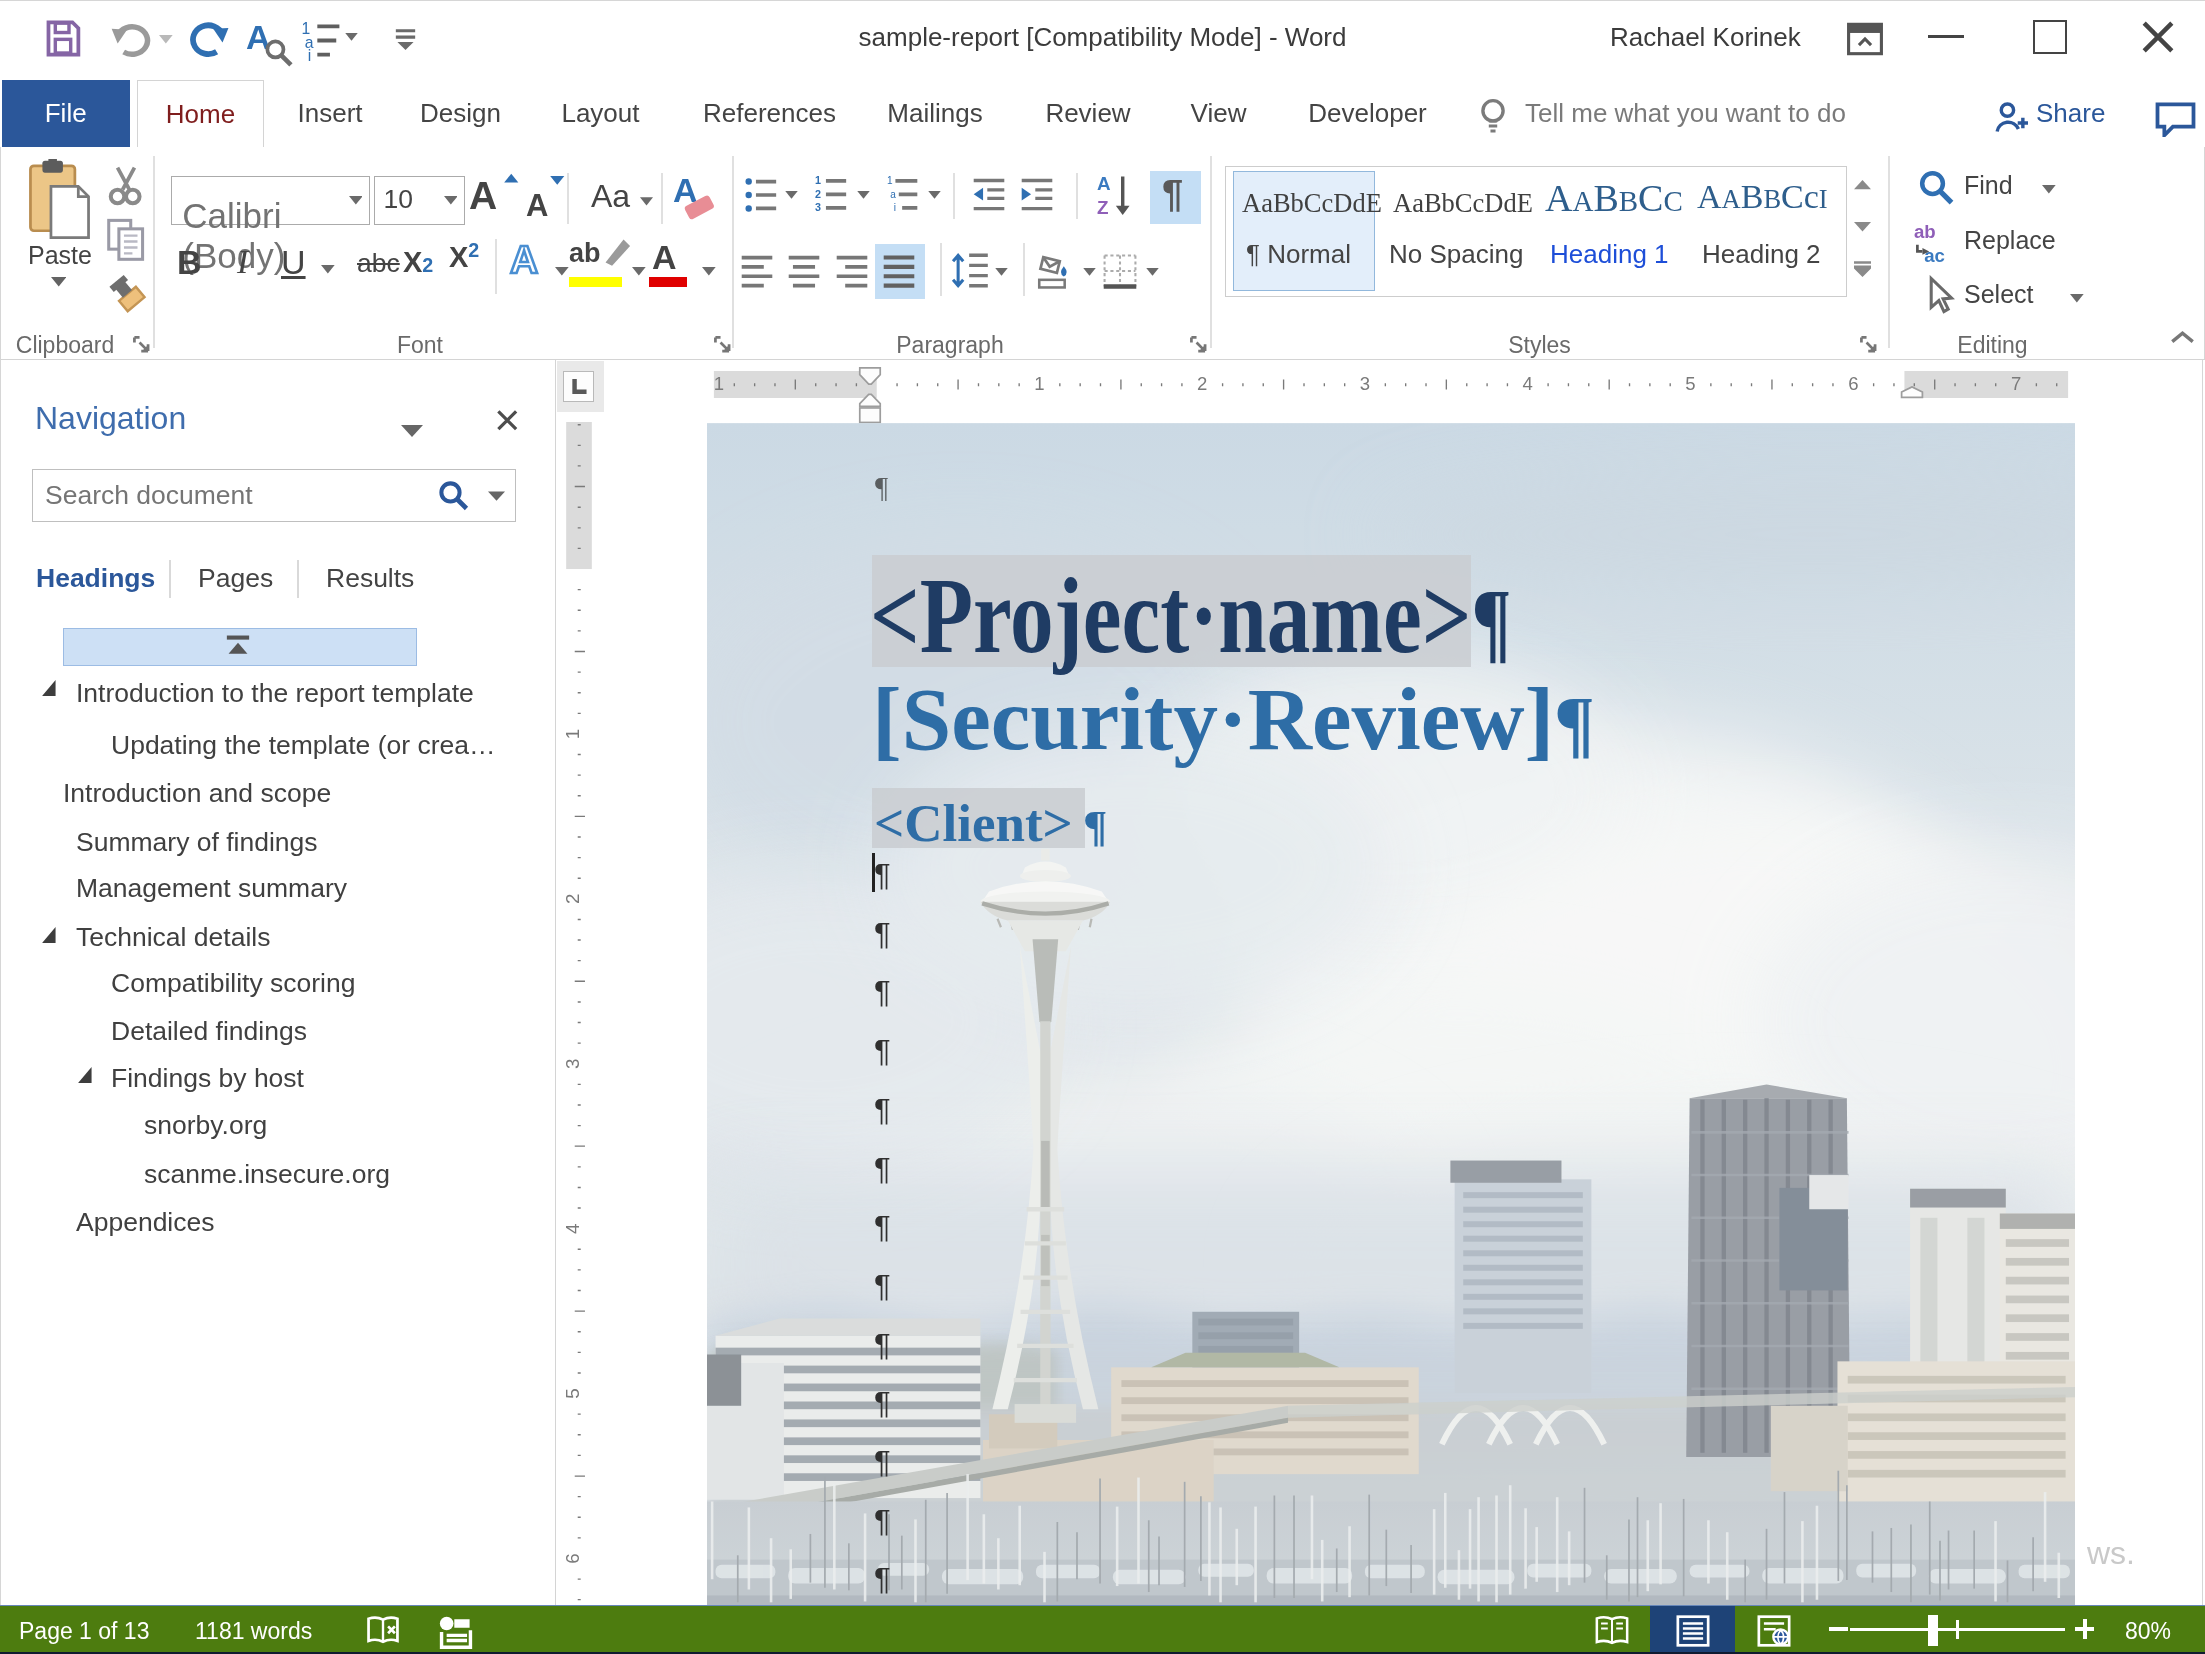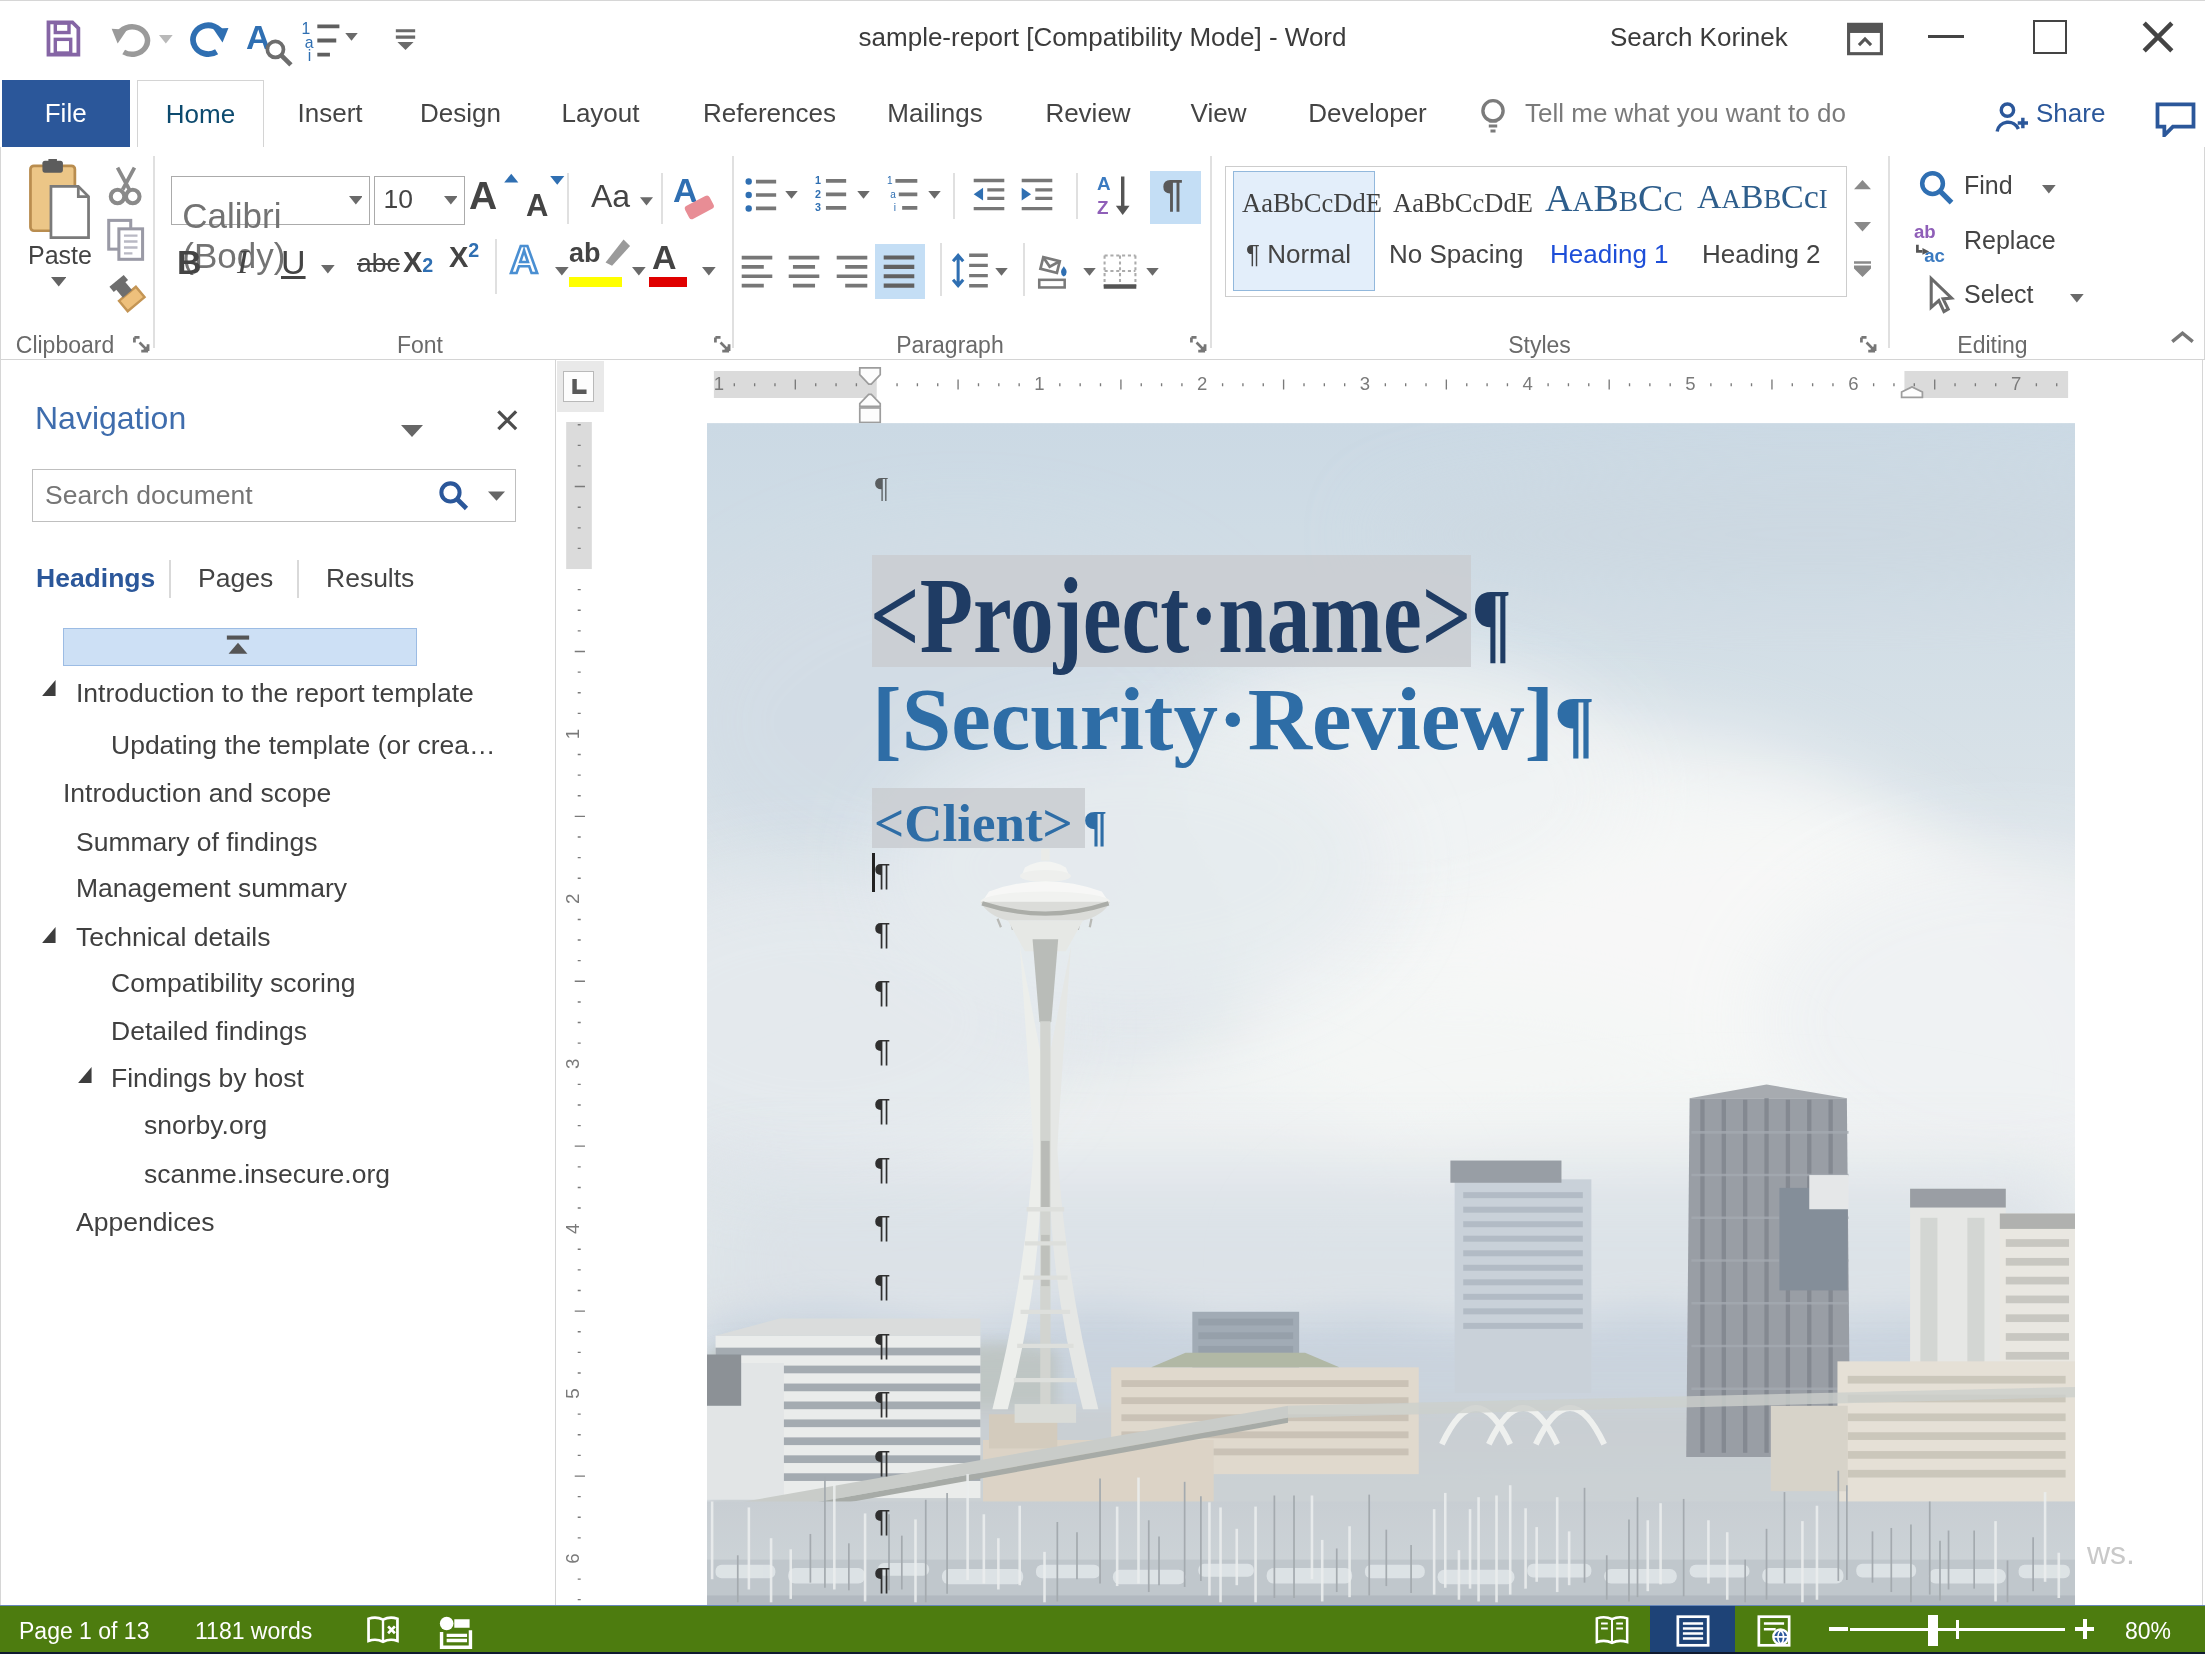--- a/index.html
+++ b/index.html
@@ -10,21 +10,21 @@
 
 
 .titlebar { position:absolute; left:0; top:0; width:2205px; height:80px; background:#fff; border-top:1.7px solid #d6d6d6; }
 .apptitle { position:absolute; top:20.5px; left:0; width:2205px; text-align:center; font-size:26px; color:#3b3b3b; }
 .username { position:absolute; top:20.5px; left:1610px; font-size:26px; color:#3b3b3b; }
 
 
 .tabrow { position:absolute; left:0; top:80px; width:2205px; height:67px; background:#fff; }
 .filetab { position:absolute; left:1.7px; top:0; width:128px; height:67px; background:#2b579a; color:#fff; font-size:26px; text-align:center; line-height:67px; }
 .tab { position:absolute; top:0; height:67px; font-size:26px; color:#444; line-height:67px; text-align:center; }
-.tab.sel { background:#fff; border:1.7px solid #d4d4d4; border-bottom:none; color:#0c4a6e; }
+.tab.sel { background:#fff; border:1.7px solid #d4d4d4; border-bottom:none; color:#7f1d1d; }
 
 
 .ribbon { position:absolute; left:0; top:147px; width:2205px; height:213px; background:#fff; border-bottom:1.7px solid #d4d4d4; border-left:1.7px solid #d6d6d6; border-right:1.7px solid #d6d6d6; }
 .gsep { position:absolute; top:8.5px; height:192px; width:1.7px; background:#e0e0e0; }
 .glabel { position:absolute; top:185px; font-size:23px; color:#6a6a6a; text-align:center; }
 .launcher { position:absolute; top:187px; width:20.5px; height:20.5px; }
 .ribtext { color:#444; font-size:25px; }
 
 
 .navpane { position:absolute; left:0; top:360px; width:556px; height:1245px; background:#fff; border-right:1.7px solid #d4d4d4; border-left:1.7px solid #d6d6d6; }
@@ -80,21 +80,21 @@
     </svg>
     <svg class="abs" style="left:345px;top:32px" width="13" height="9.4" viewBox="0 0 8 6">
         <path d="M0 0 h8 L4 5 z" fill="#6a6a6a"></path>
       </svg>
 
     <svg class="abs" style="left:391px;top:24px" width="29" height="26" viewBox="0 0 18 15">
       <path d="M3 3 h12 M3 7 h12" stroke="#6a6a6a" stroke-width="2"></path>
       <path d="M4 10 h10 L9 15 z" fill="#6a6a6a"></path>
     </svg>
     <div class="apptitle">sample-report [Compatibility Mode] - Word</div>
-    <div class="username">Search Korinek</div>
+    <div class="username">Rachael Korinek</div>
 
     <svg class="abs" style="left:1846px;top:19px" width="38" height="38" viewBox="0 0 22 22">
       <rect x="1.5" y="2.5" width="19" height="17" fill="none" stroke="#555" stroke-width="1.8"></rect>
       <rect x="1.5" y="2.5" width="19" height="5" fill="#555"></rect>
       <path d="M7.5 14.5 L11 11 L14.5 14.5" stroke="#555" stroke-width="1.8" fill="none"></path>
     </svg>
 
     <div class="abs" style="left:1928px;top:34px;width:36px;height:3.4px;background:#444"></div>
 
     <div class="abs" style="left:2033px;top:19px;width:34px;height:34px;border:2.6px solid #444"></div>

